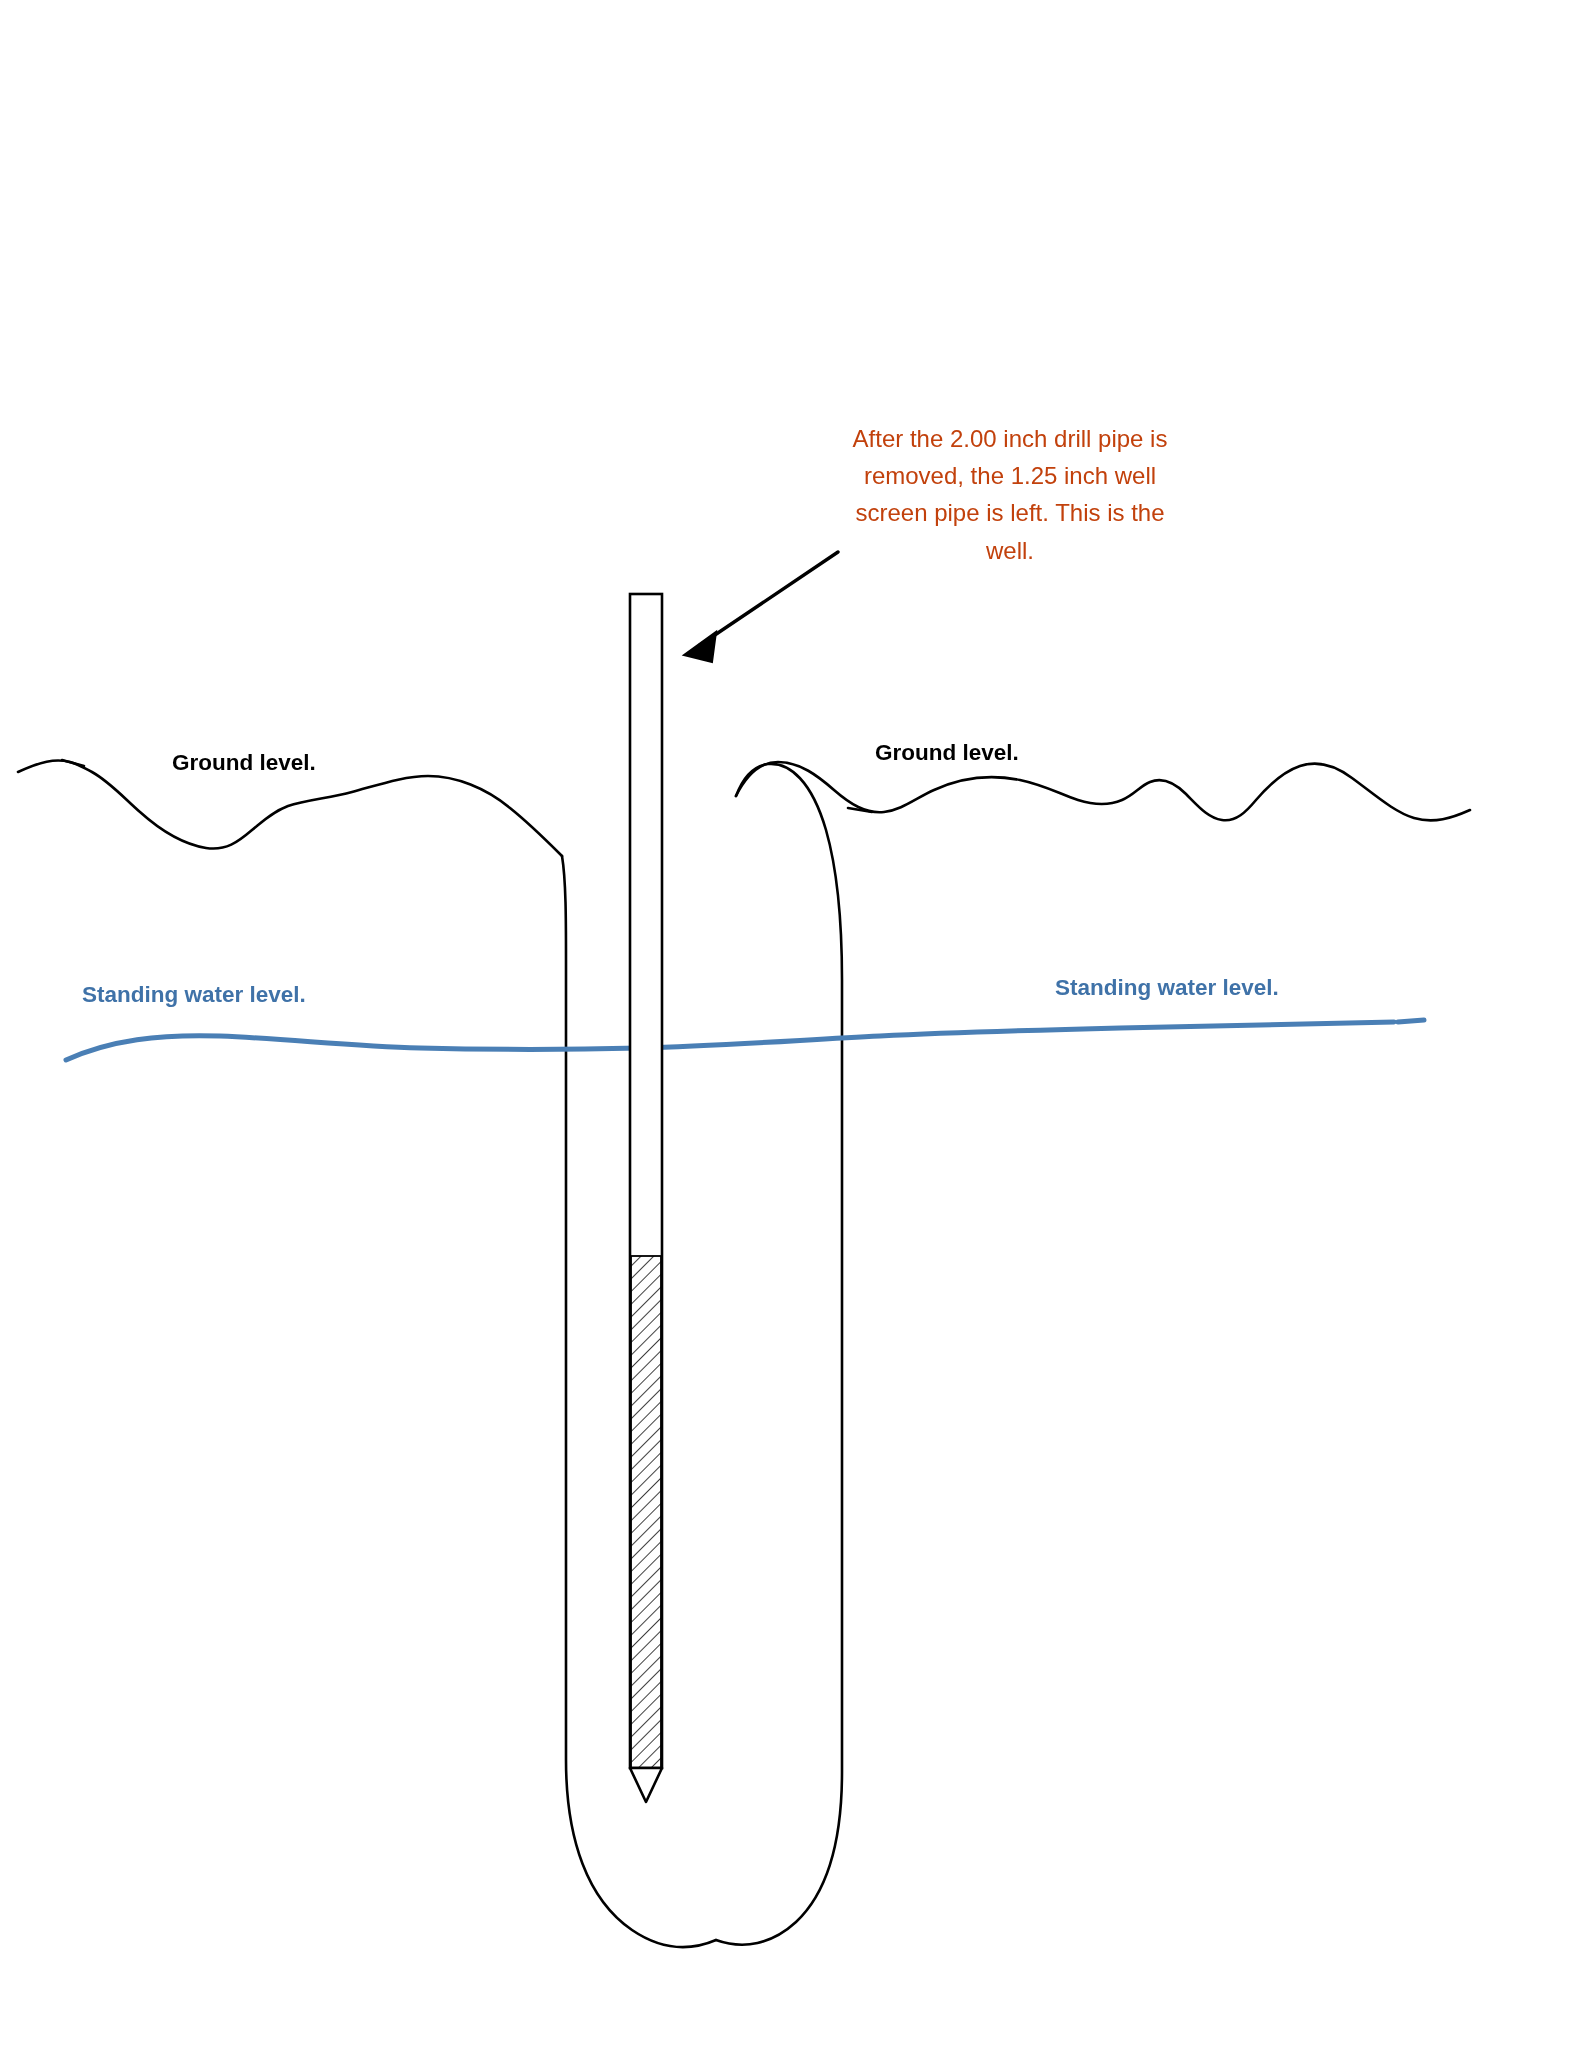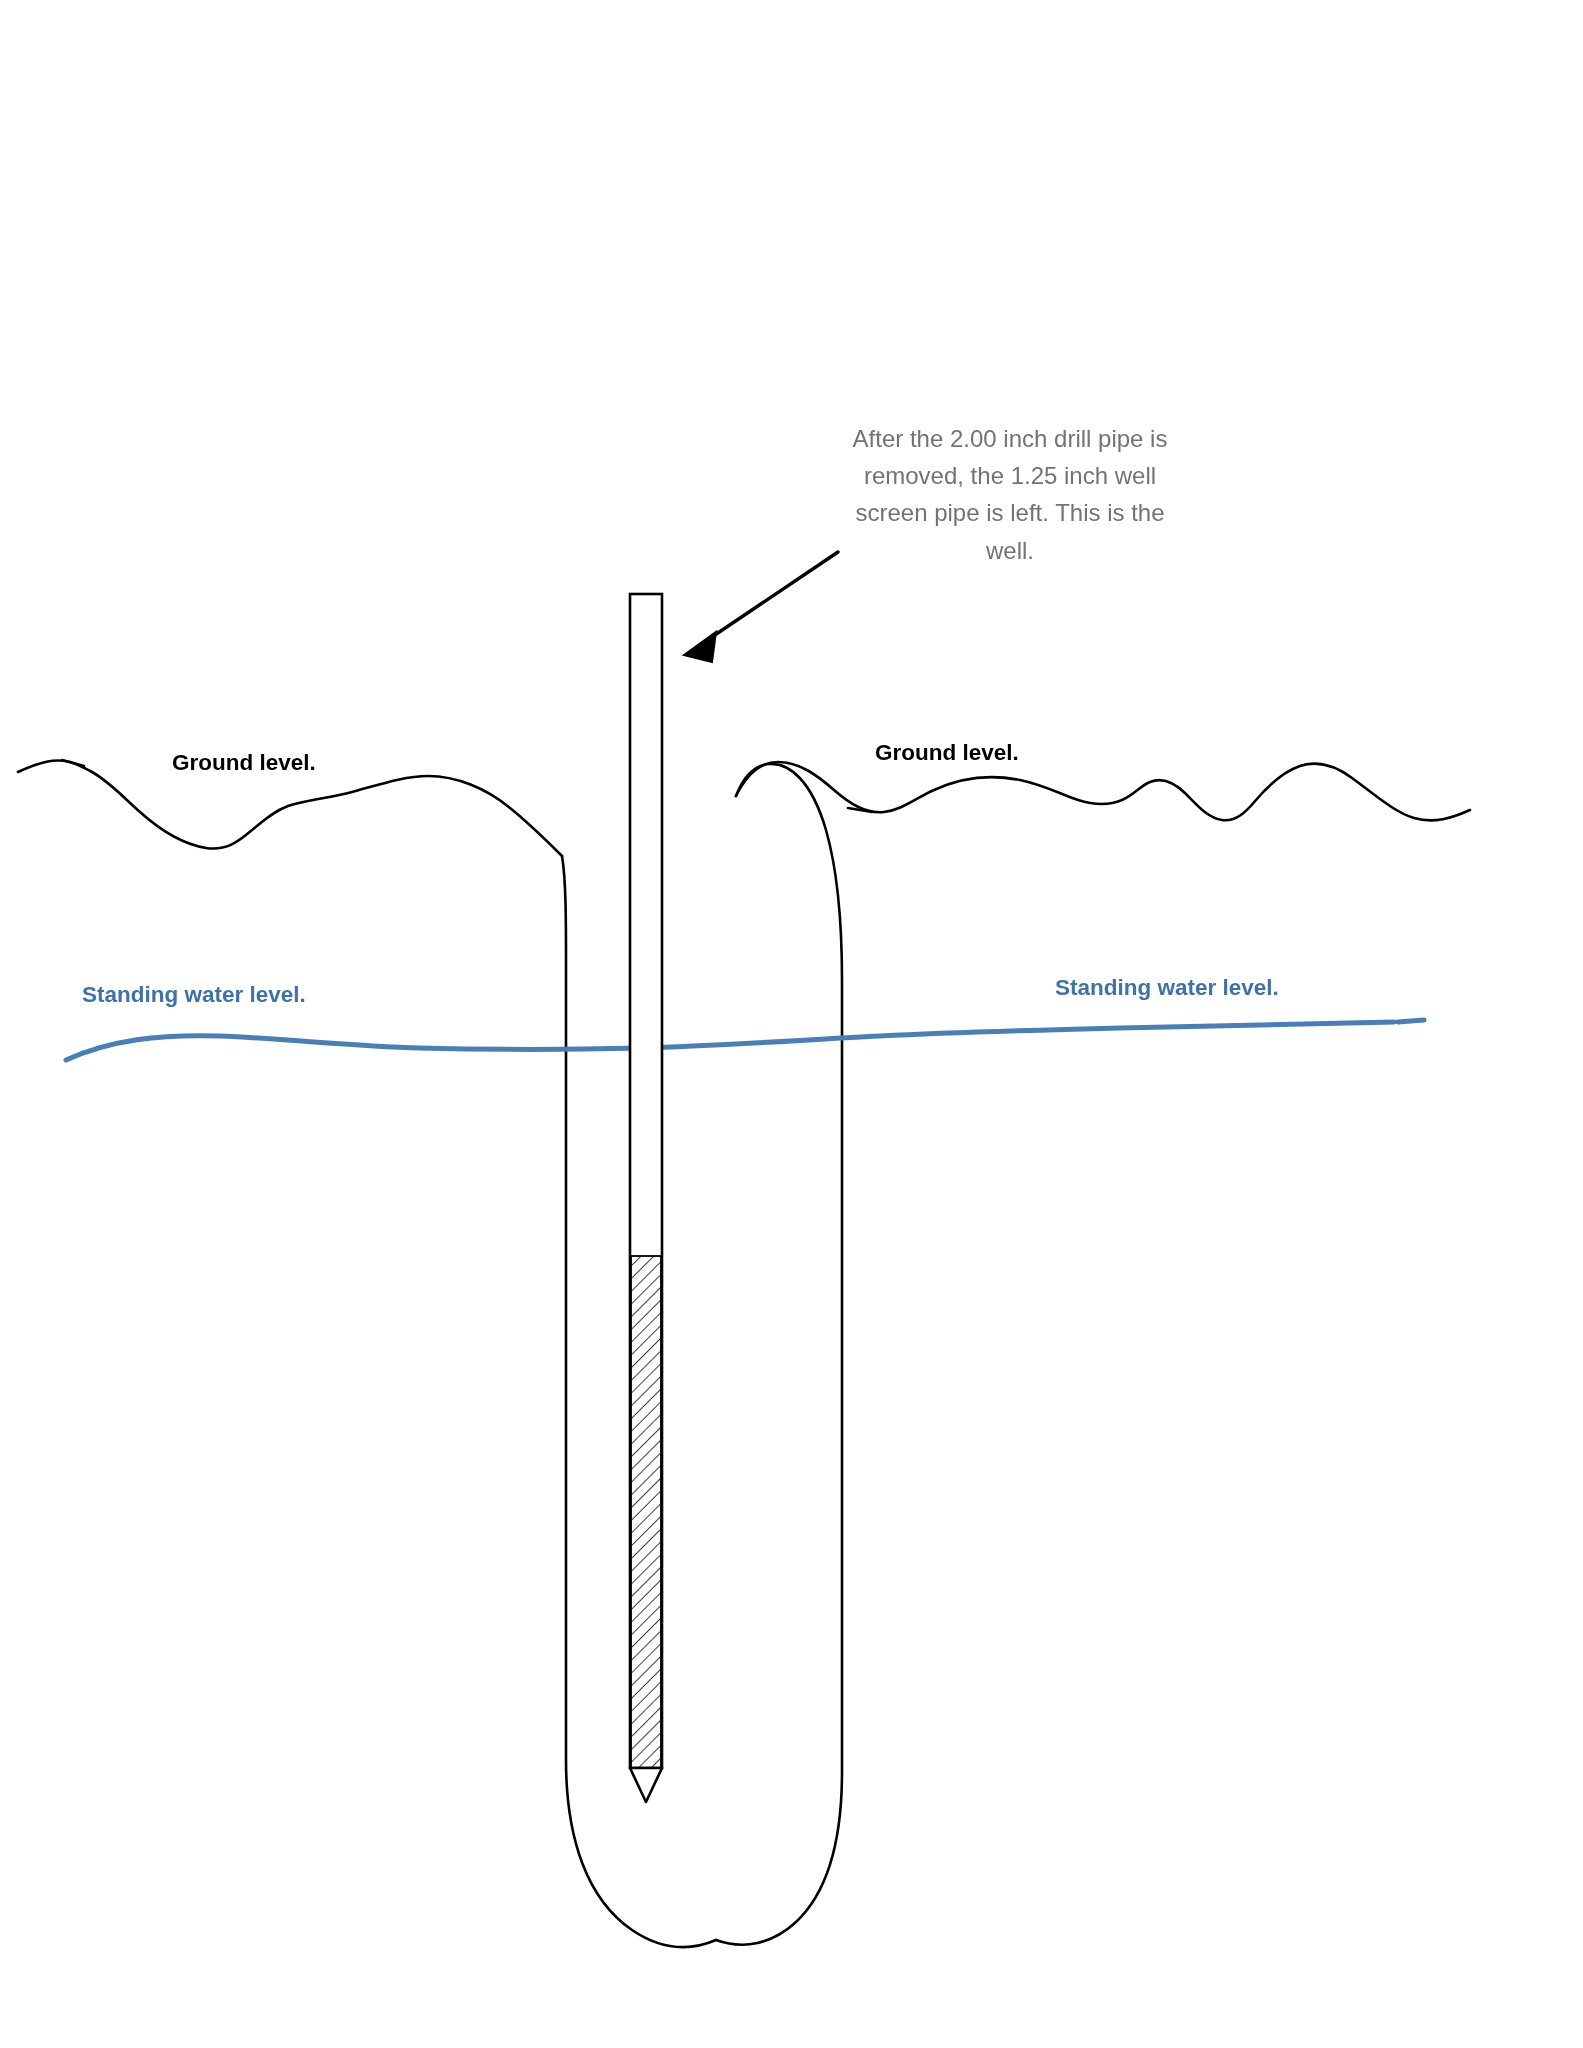--- a/index.html
+++ b/index.html
@@ -31,21 +31,21 @@
     font-family: "Liberation Sans", sans-serif;
     white-space: pre-line;
   }
   .callout-text {
     left: 840px;
     top: 420px;
     width: 340px;
     text-align: center;
     font-size: 24px;
     line-height: 1.55;
-    color: #737373;
+    color: #c2410c;
   }
   .label-ground-left {
     left: 172px;
     top: 750px;
     font-size: 22.5px;
     font-weight: bold;
     color: #000000;
   }
   .label-ground-right {
     left: 875px;

